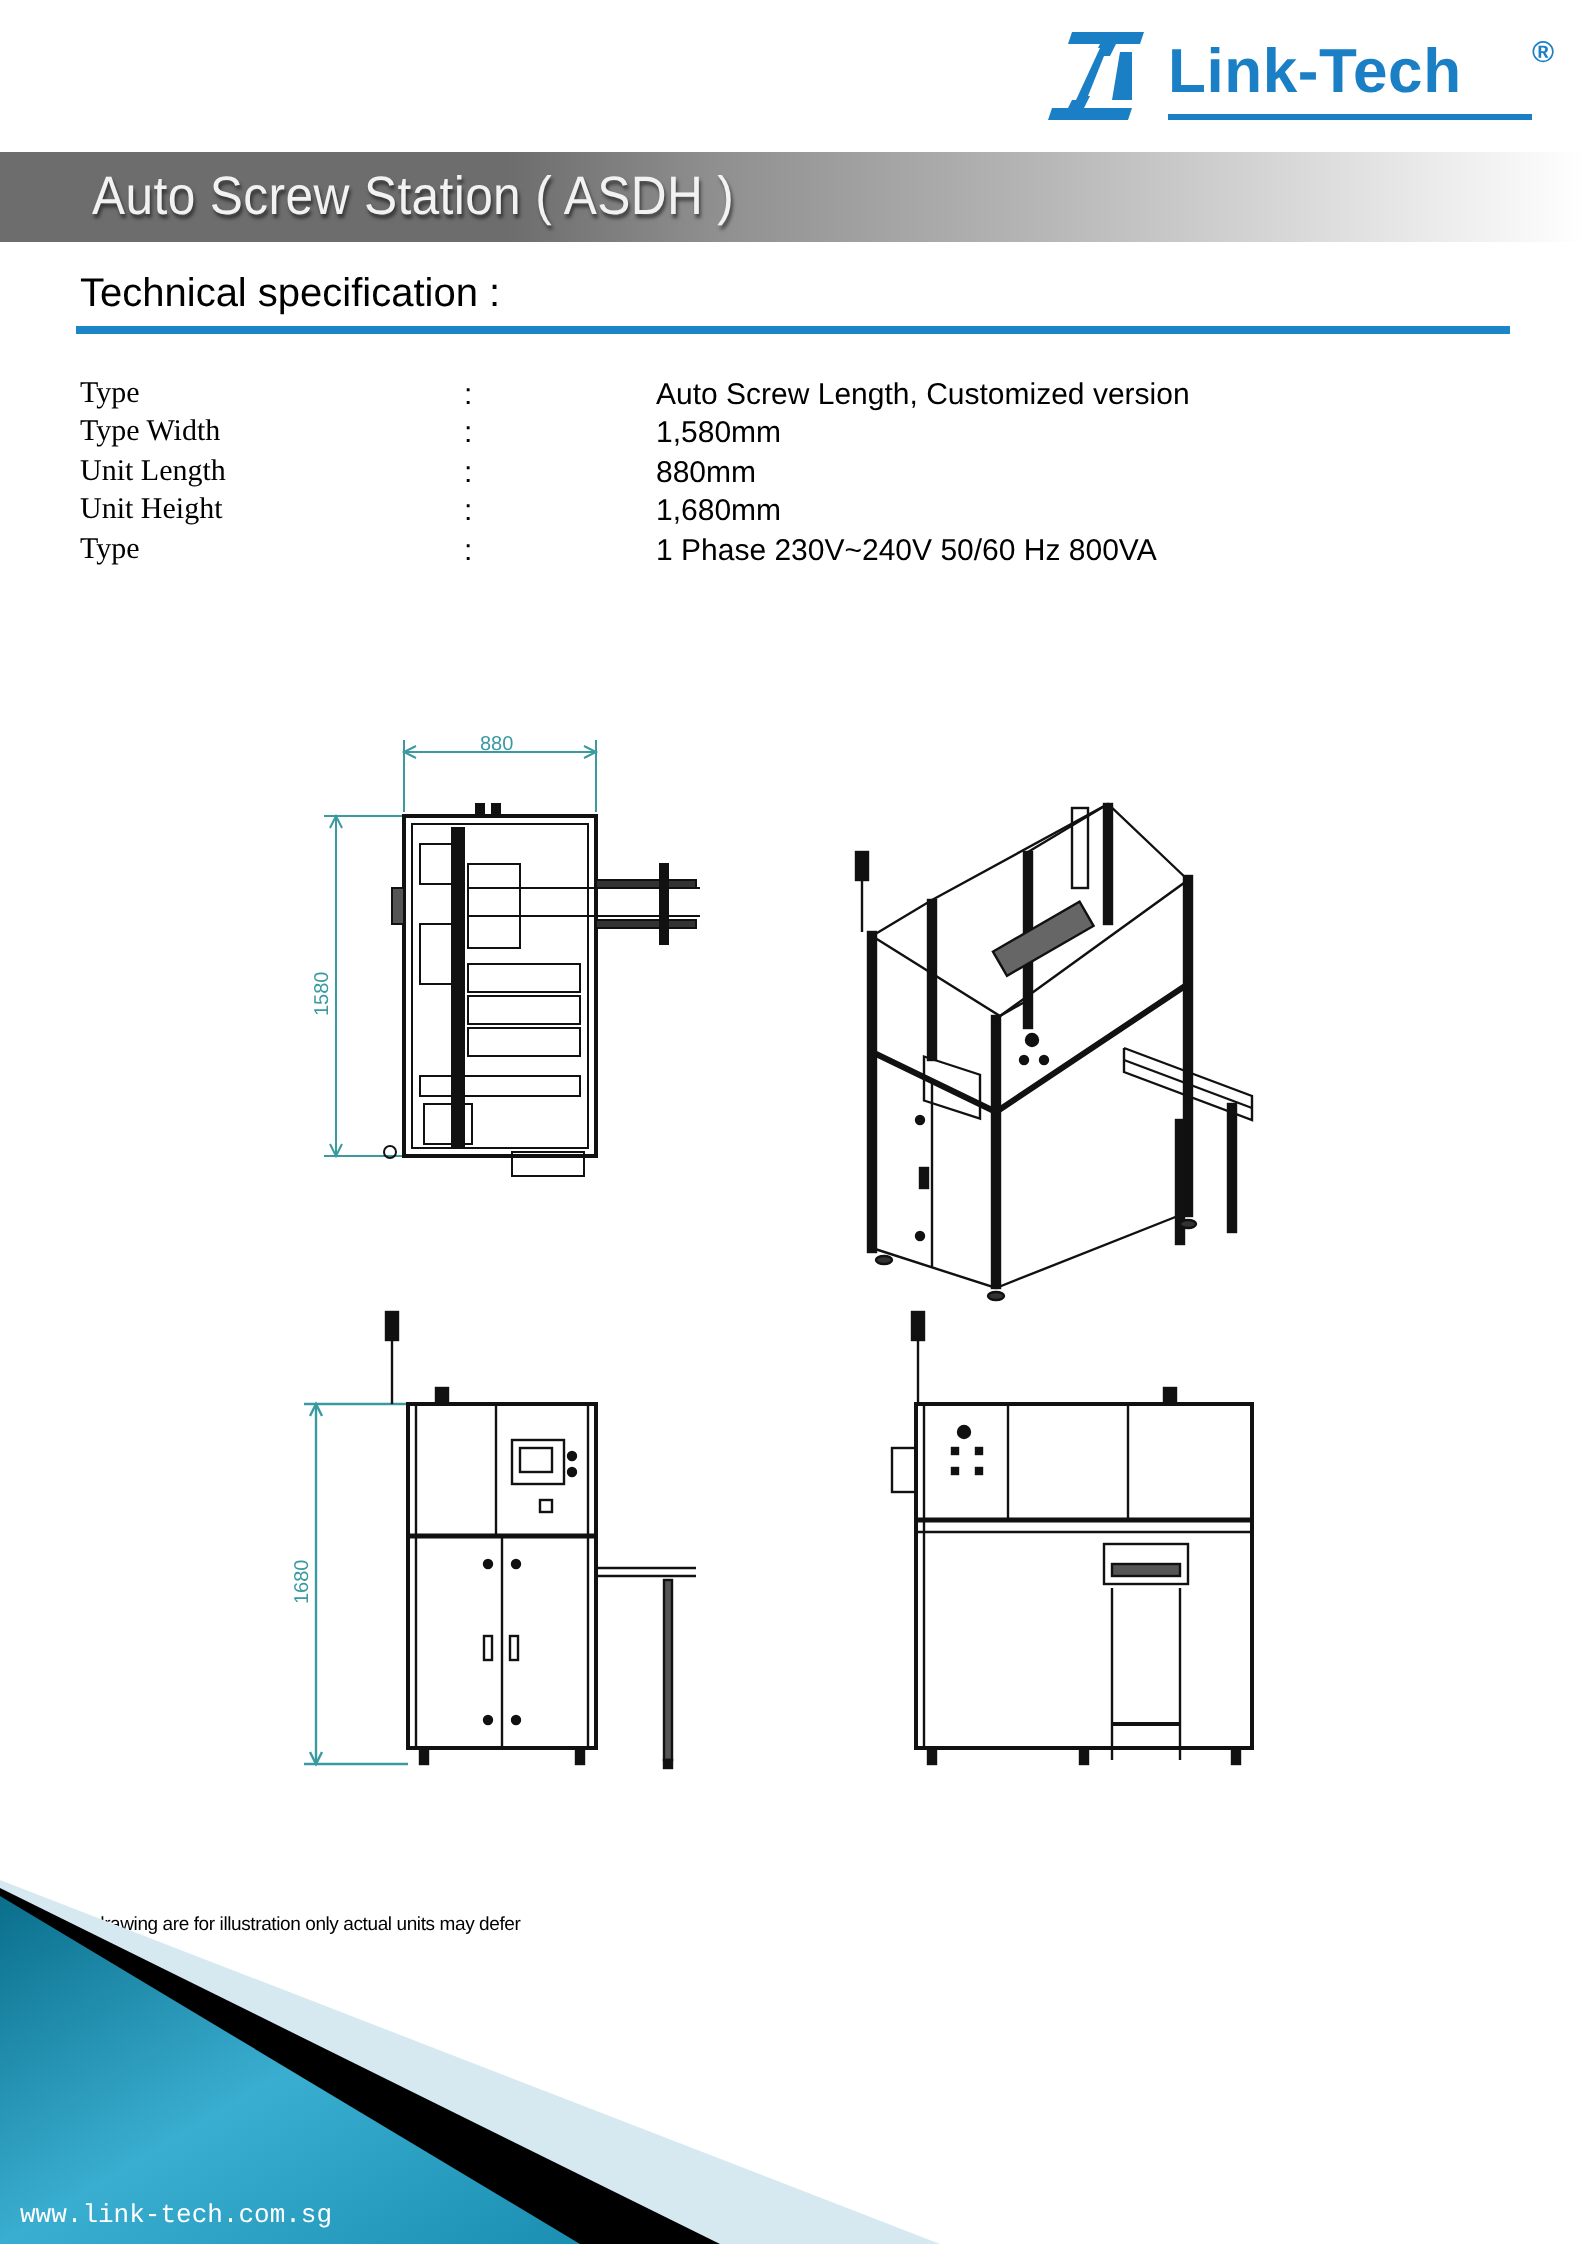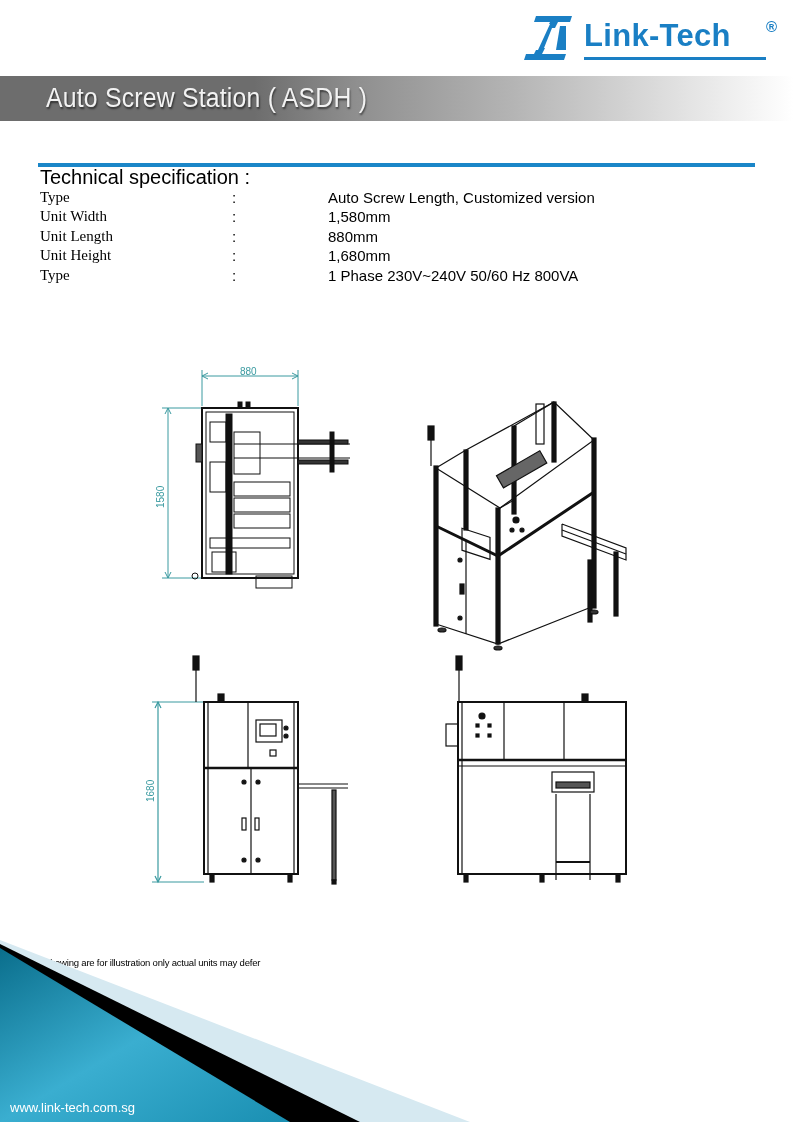--- a/index.html
+++ b/index.html
@@ -20,36 +20,36 @@
       position: absolute; left: 0; top: 76px; width: 793px; height: 45px;
       background: linear-gradient(to right, #6d6d6d 0%, #6d6d6d 32%, #8f8f8f 45%, #b5b5b5 65%, #e6e6e6 88%, #ffffff 100%);
       text-align: right;
     }
     .title-text {
       position: absolute; left: 46px; top: 7px; font-size: 27px; color: #f2f2f2;
       text-shadow: 1px 2px 2px rgba(0,0,0,0.55); white-space: nowrap; letter-spacing: 0.2px;
       transform: scaleX(0.92); transform-origin: left center;
     }
 
-    .section-heading { position: absolute; left: 40px; top: 136px; font-size: 20px; white-space: nowrap; margin-top: 30px; }
+    .section-heading { position: absolute; left: 40px; top: 136px; font-size: 20px; white-space: nowrap; }
     .section-rule { position: absolute; left: 38px; top: 163px; width: 717px; height: 4px; background: #1a86c8; }
 
     .spec-table { position: absolute; left: 40px; top: 188px; font-size: 15px; line-height: 19.4px; }
     .spec-row { position: relative; height: 19.4px; white-space: nowrap; }
     .spec-label { position: absolute; left: 0; font-family: Liberation Serif, serif; }
     .spec-colon { position: absolute; left: 192px; }
     .spec-value { position: absolute; left: 288px; }
 
     .drawing { position: absolute; }
     .drawing svg { display: block; }
 
     .footnote { position: absolute; left: 40px; top: 957px; font-size: 9.5px; white-space: nowrap; letter-spacing: -0.2px; }
 
     .footer-art { position: absolute; left: 0; top: 940px; width: 793px; height: 182px; }
-    .footer-url { position: absolute; left: 10px; top: 1100px; font-family: Liberation Sans, sans-serif; font-size: 13px; color: #ffffff; white-space: nowrap; }
+    .footer-url { position: absolute; left: 10px; top: 1100px; font-family: Liberation Mono, monospace; font-size: 13px; color: #ffffff; white-space: nowrap; }
   </style>
 </head>
 <body>
 
 <div class="logo">
   <svg class="logo-icon" viewBox="0 0 52 46">
     <polygon points="14,2 50,2 48,8 36,8 20,40 44,40 42,46 2,46 4,40 12,40 28,8 12,8" fill="#1a7fc4"></polygon>
     <polygon points="30,14 36,14 28,34 22,34" fill="#ffffff"></polygon>
     <polygon points="38,12 44,12 44,36 34,36" fill="#1a7fc4"></polygon>
     <polygon points="22,10 28,10 16,36 10,36" fill="#ffffff"></polygon>
@@ -66,21 +66,21 @@
 <div class="section-heading">Technical specification :</div>
 <div class="section-rule"></div>
 
 <div class="spec-table">
   <div class="spec-row">
     <span class="spec-label">Type</span>
     <span class="spec-colon">:</span>
     <span class="spec-value">Auto Screw Length, Customized version</span>
   </div>
   <div class="spec-row">
-    <span class="spec-label">Unit Width</span>
+    <span class="spec-label">Type Width</span>
     <span class="spec-colon">:</span>
     <span class="spec-value">1,580mm</span>
   </div>
   <div class="spec-row">
     <span class="spec-label">Unit Length</span>
     <span class="spec-colon">:</span>
     <span class="spec-value">880mm</span>
   </div>
   <div class="spec-row">
     <span class="spec-label">Unit Height</span>

